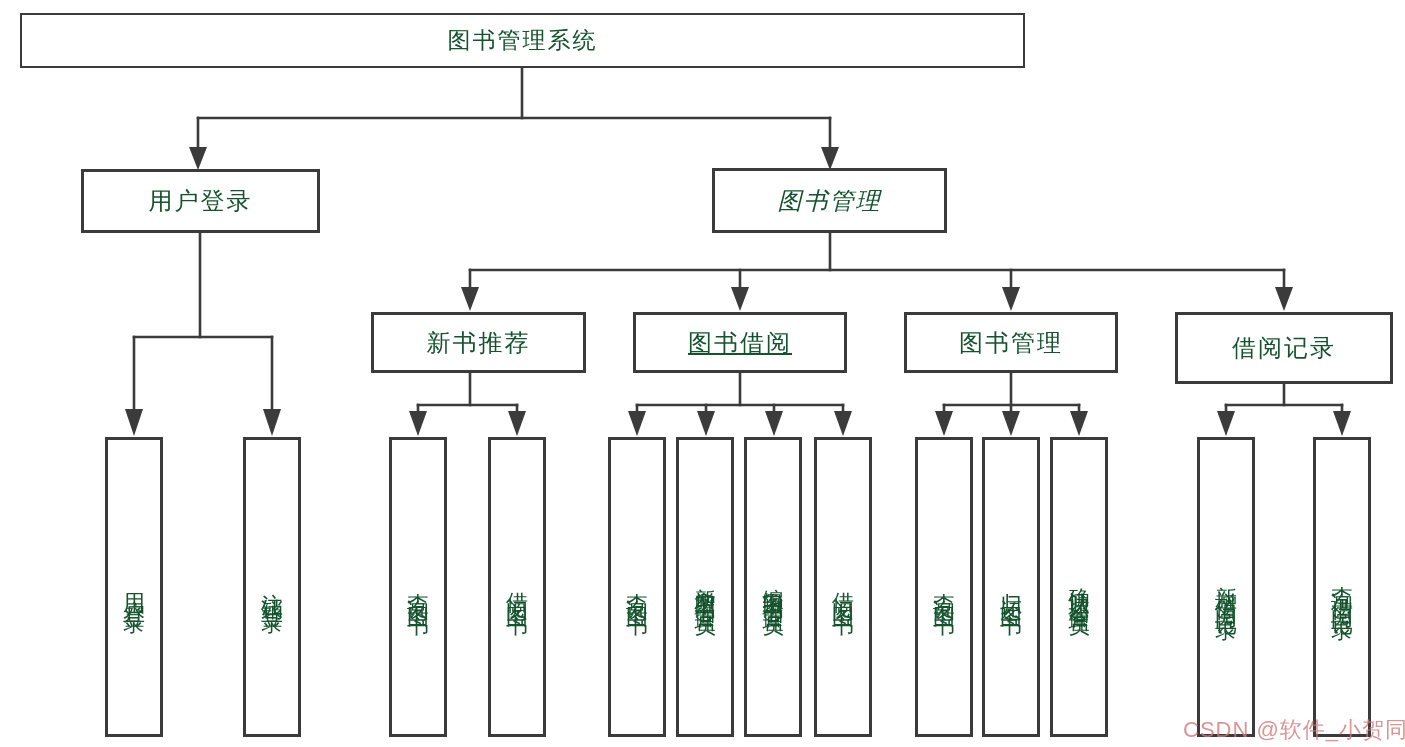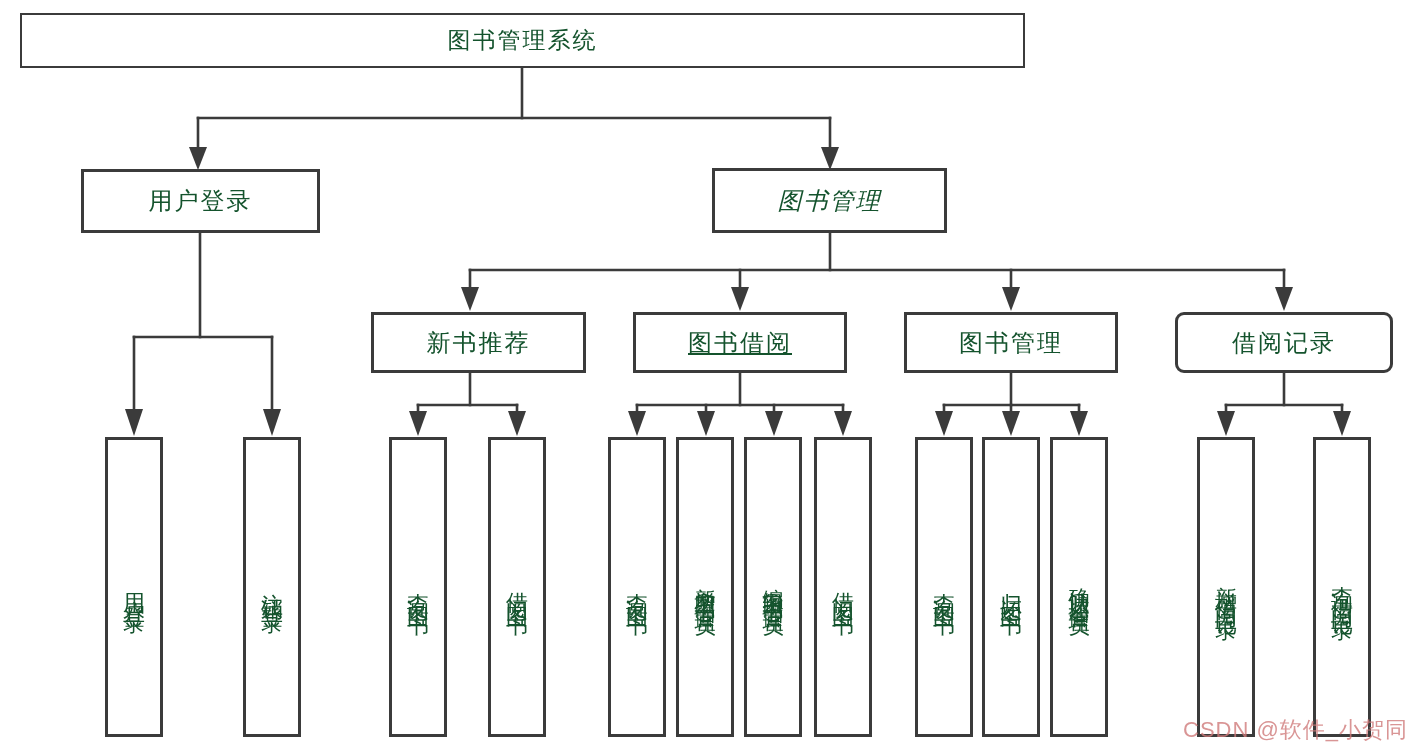--- a/index.html
+++ b/index.html
@@ -127,21 +127,21 @@
   </svg>
 
   <div class="box root-box" style="left:20px; top:13px; width:1005px; height:55px;">图书管理系统</div>
 
   <div class="box h-box" style="left:81px; top:169px; width:239px; height:64px;">用户登录</div>
   <div class="box h-box" style="left:712px; top:168px; width:235px; height:65px;font-style:italic;">图书管理</div>
 
   <div class="box h-box" style="left:363px; top:312px; width:215px; height:61px;margin-left:8px;">新书推荐</div>
   <div class="box h-box" style="left:633px; top:312px; width:214px; height:61px;text-decoration:underline;">图书借阅</div>
   <div class="box h-box" style="left:904px; top:312px; width:214px; height:61px;">图书管理</div>
-  <div class="box h-box" style="left:1175px; top:312px; width:218px; height:61px;border-radius:9px;">借阅记录</div>
+  <div class="box h-box" style="left:1175px; top:312px; width:218px; height:72px;">借阅记录</div>
 
   <div class="box v-box" style="left:105px;">用户登录</div>
   <div class="box v-box" style="left:243px;">注销登录</div>
 
   <div class="box v-box" style="left:389px;">查询图书</div>
   <div class="box v-box" style="left:488px;">借阅图书</div>
 
   <div class="box v-box" style="left:608px;">查询图书</div>
   <div class="box v-box long" style="left:676px;">新增图书（管理员）</div>
   <div class="box v-box long" style="left:744px;">编辑图书（管理员）</div>

